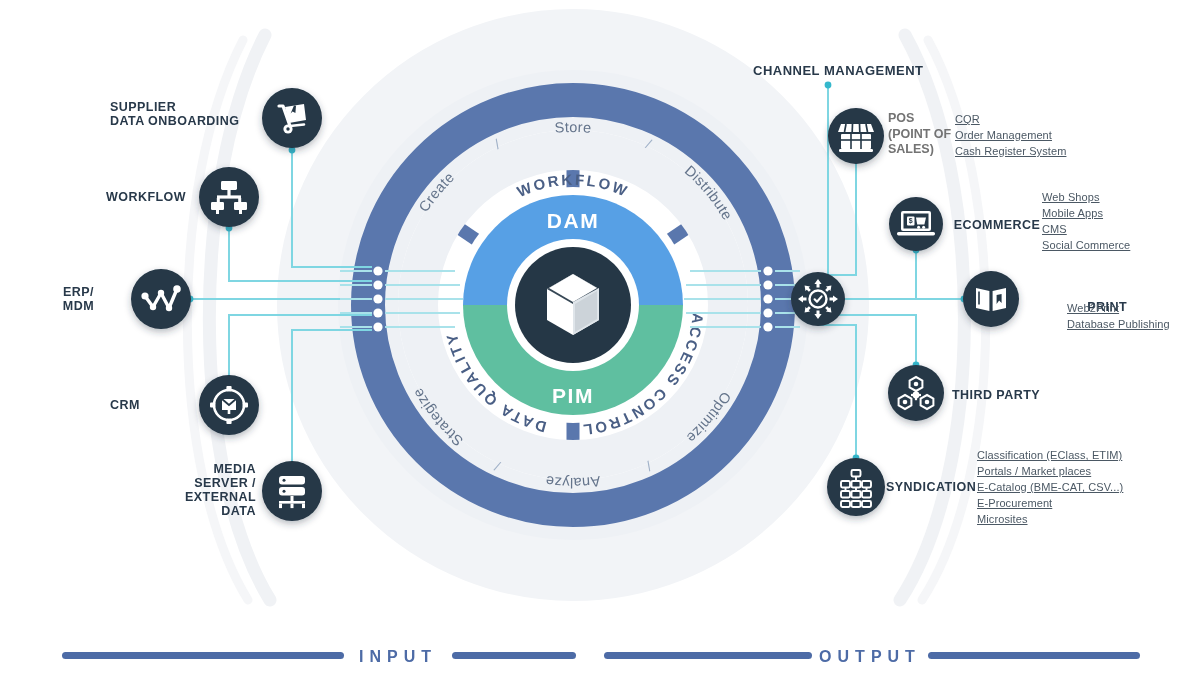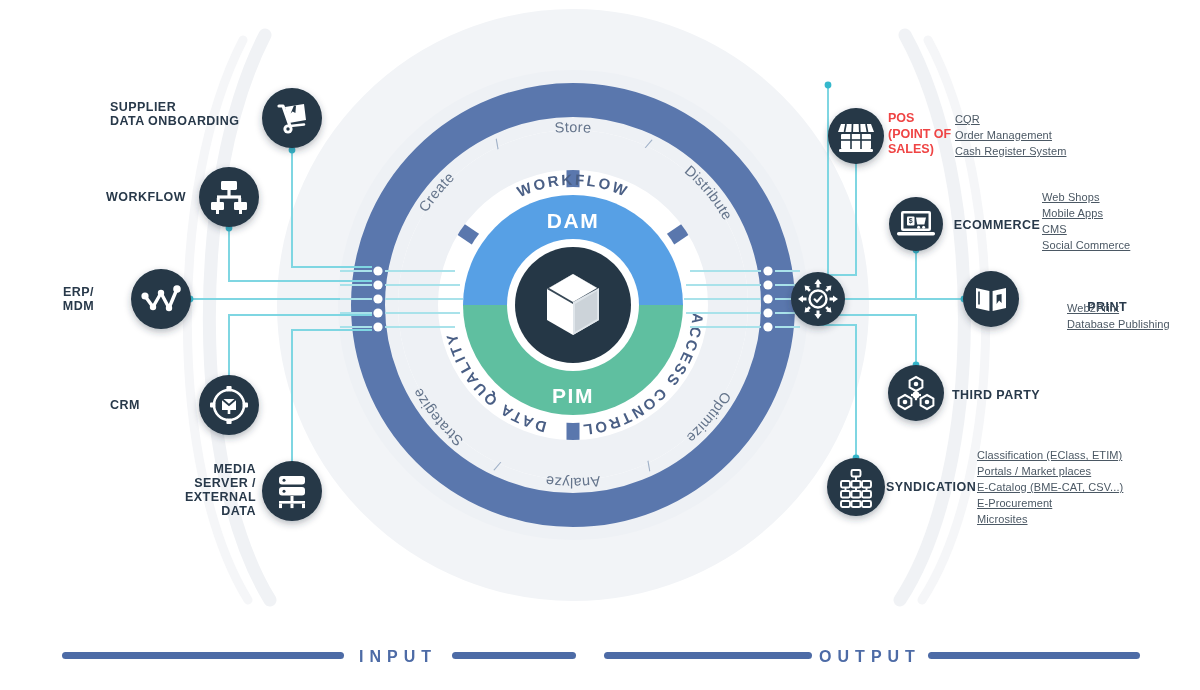--- a/index.html
+++ b/index.html
@@ -3,21 +3,21 @@
 <meta charset="utf-8">
 <style>
   html,body{margin:0;padding:0;background:#ffffff;}
   body{width:1200px;height:690px;overflow:hidden;
        font-family:"Liberation Sans","DejaVu Sans",sans-serif;}
   #stage{position:relative;width:1200px;height:690px;background:#fff;}
   svg#diagram{position:absolute;left:0;top:0;width:1200px;height:690px;}
   .lbl{position:absolute;color:#2a3b4c;}
   .node-label{font-size:12.5px;font-weight:bold;letter-spacing:.45px;line-height:14px;color:#28394a;}
   .sub-label{font-size:11px;font-weight:normal;color:#4b5864;line-height:16px;letter-spacing:.1px;text-decoration:underline;}
-  .pos-label{font-size:12.5px;line-height:15.5px;color:#ef4444;}
+  .pos-label{font-size:12.5px;line-height:15.5px;color:#737373;}
   .ring-word{font-size:15px;font-weight:bold;letter-spacing:2.3px;fill:#4a5f85;}
   .ring-word-outer{font-size:14.5px;fill:#64748b;font-weight:normal;letter-spacing:.3px;}
   .core-word{font-size:21px;font-weight:bold;letter-spacing:1.6px;fill:#ffffff;}
   .io-word{font-size:16px;font-weight:bold;letter-spacing:6px;fill:#4d6ba6;}
   .tick{fill:#9fb0c7;font-size:14px;}
 </style>
 </head>
 <body>
 
 <div id="stage">
@@ -410,20 +410,21 @@
 <div class="lbl node-label" style="left:34px;top:285px;width:60px;text-align:right;white-space:pre-line;">ERP/
 MDM</div>
 
 <div class="lbl node-label" style="left:110px;top:398px;width:70px;white-space:pre-line;">CRM</div>
 
 <div class="lbl node-label" style="left:166px;top:462px;width:90px;text-align:right;white-space:pre-line;">MEDIA
 SERVER /
 EXTERNAL
 DATA</div>
 
+<div class="lbl node-label" style="left:753px;top:64px;width:300px;text-align:left;letter-spacing:.5px;font-size:13px;">CHANNEL MANAGEMENT</div>
 
 <div class="lbl pos-label" style="left:888px;top:111px;width:76px;text-align:left;white-space:pre-line;font-weight:bold;">POS
 (POINT OF
 SALES)</div>
 <div class="lbl sub-label" style="left:955px;top:111px;width:180px;">
   <div>CQR</div>
   <div>Order Management</div>
   <div>Cash Register System</div>
 </div>
 

